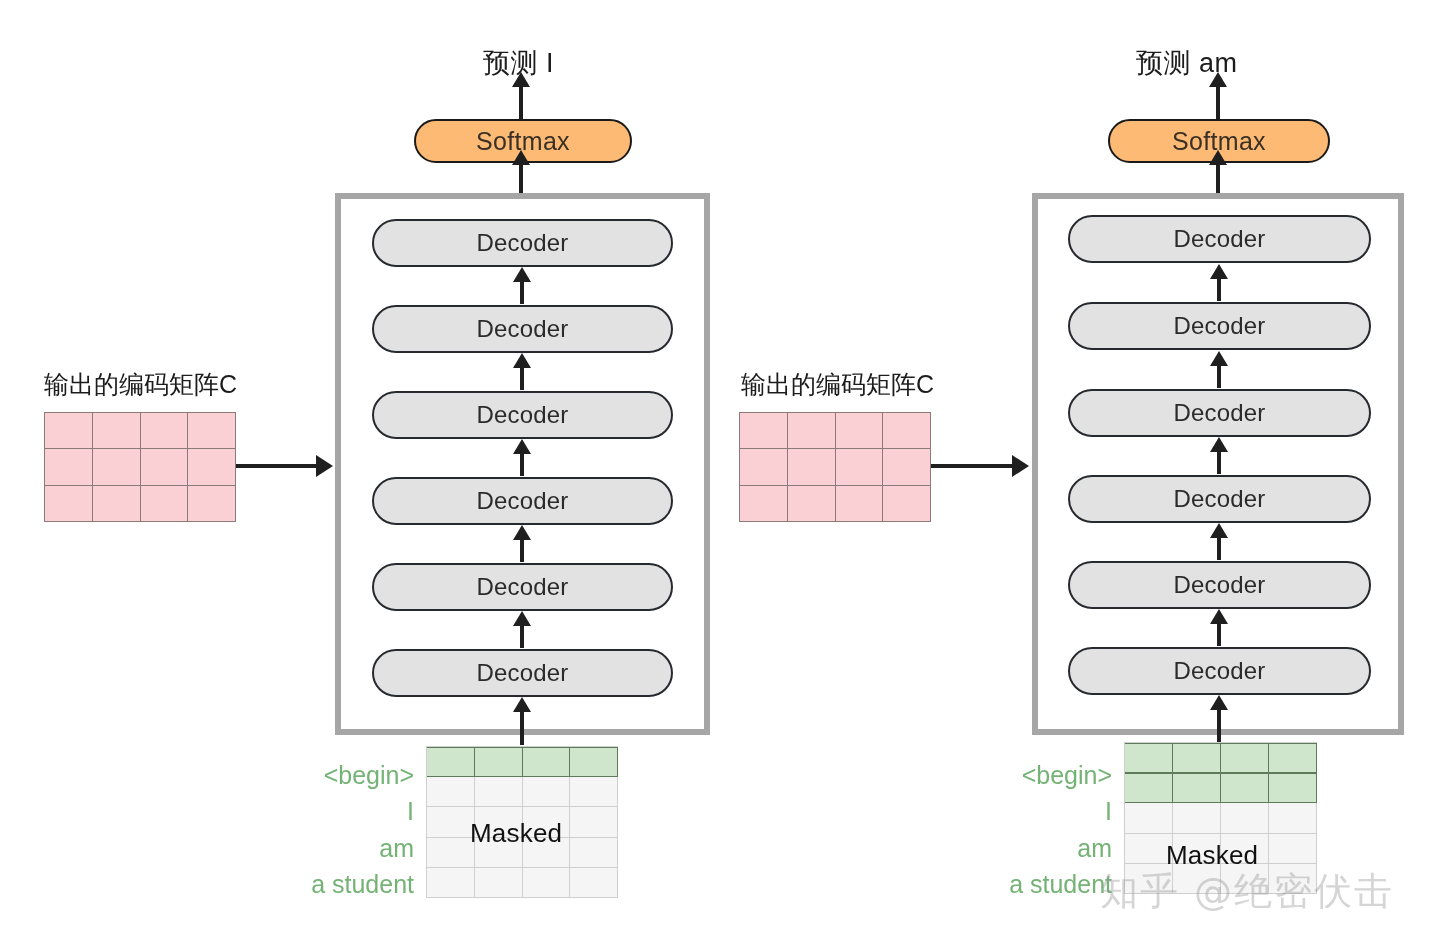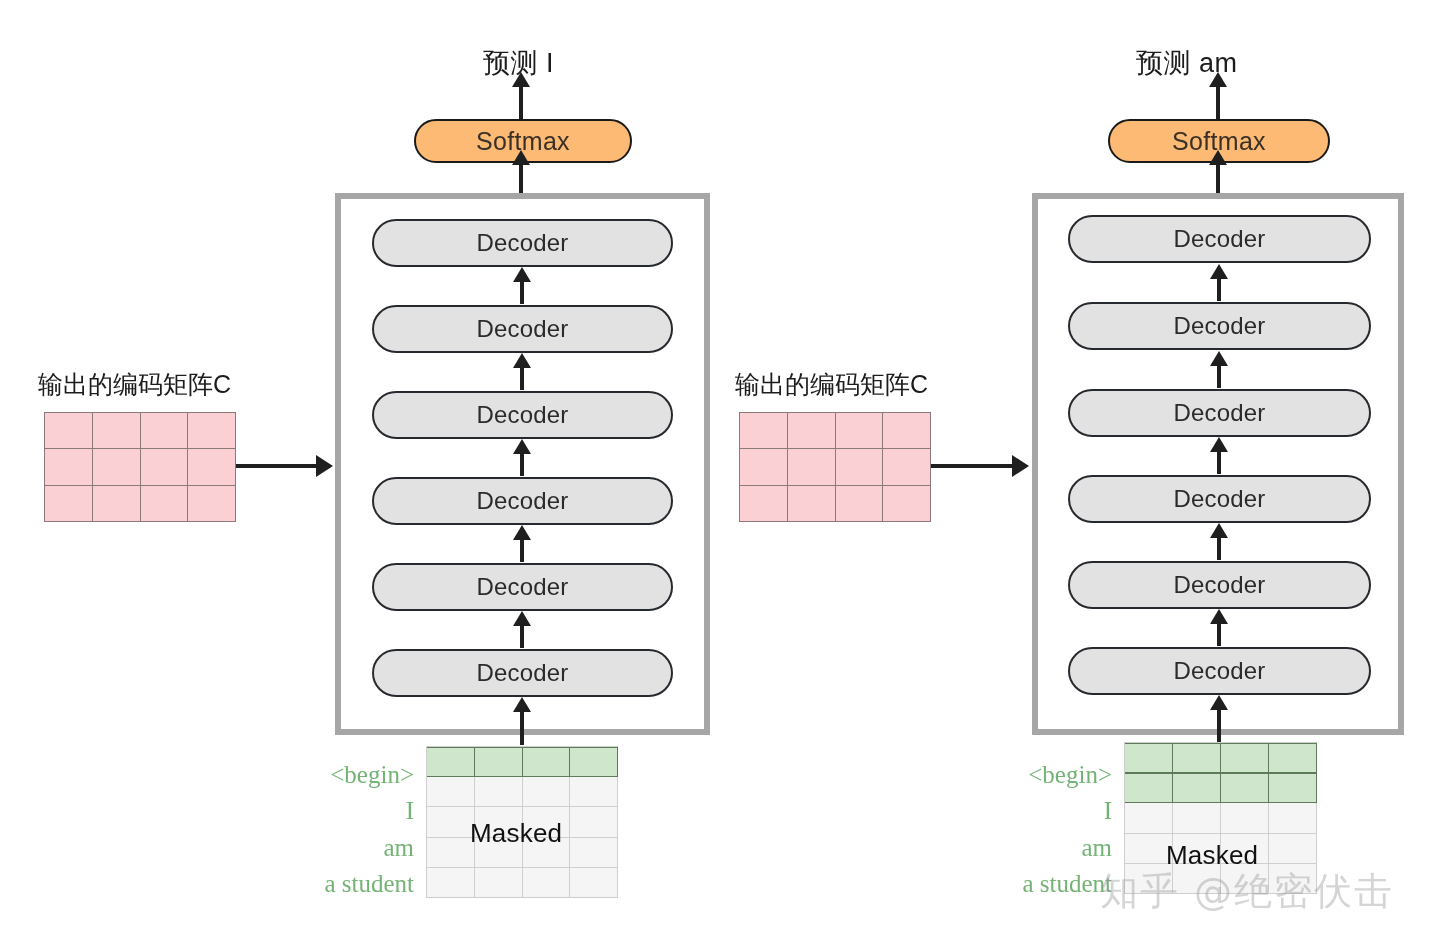--- a/index.html
+++ b/index.html
@@ -98,20 +98,21 @@
     border-bottom: 11px solid transparent;
     border-left: 17px solid #1f1f1f;
   }
 
   
   .matrix-label {
     position: absolute;
     font-size: 25px;
     color: #1c1c1c;
     white-space: nowrap;
+    margin-left: 6px;
   }
   .matrix {
     position: absolute;
     display: grid;
     border-top: 1.5px solid #8a7a7a;
     border-left: 1.5px solid #8a7a7a;
   }
   .matrix .cell {
     background: #fbd0d4;
     border-right: 1.5px solid #8a7a7a;
@@ -145,21 +146,20 @@
   }
 
   
   .tokens {
     position: absolute;
     text-align: right;
     color: #74b375;
     font-size: 25px;
     line-height: 1.45;
     white-space: nowrap;
-    font-family: Liberation Serif, serif;
   }
   .tokens div { white-space: nowrap; }
 
   
   .watermark {
     position: absolute;
     font-size: 38px;
     color: rgba(150,150,150,0.40);
     white-space: nowrap;
     letter-spacing: 2px;

